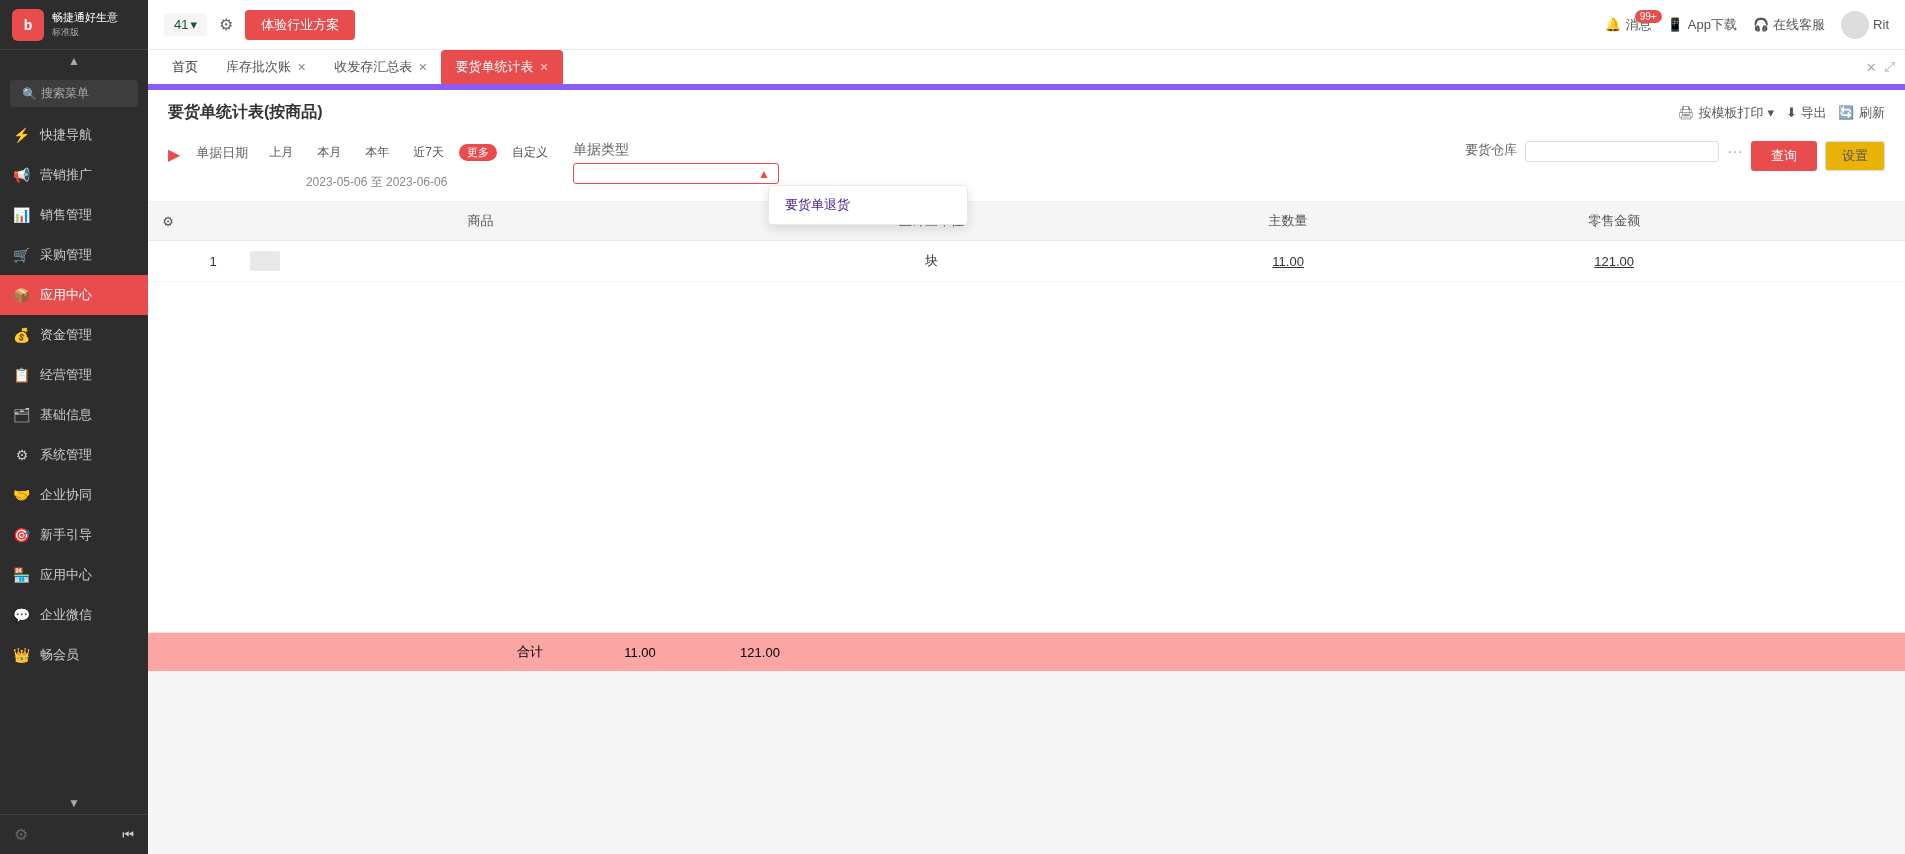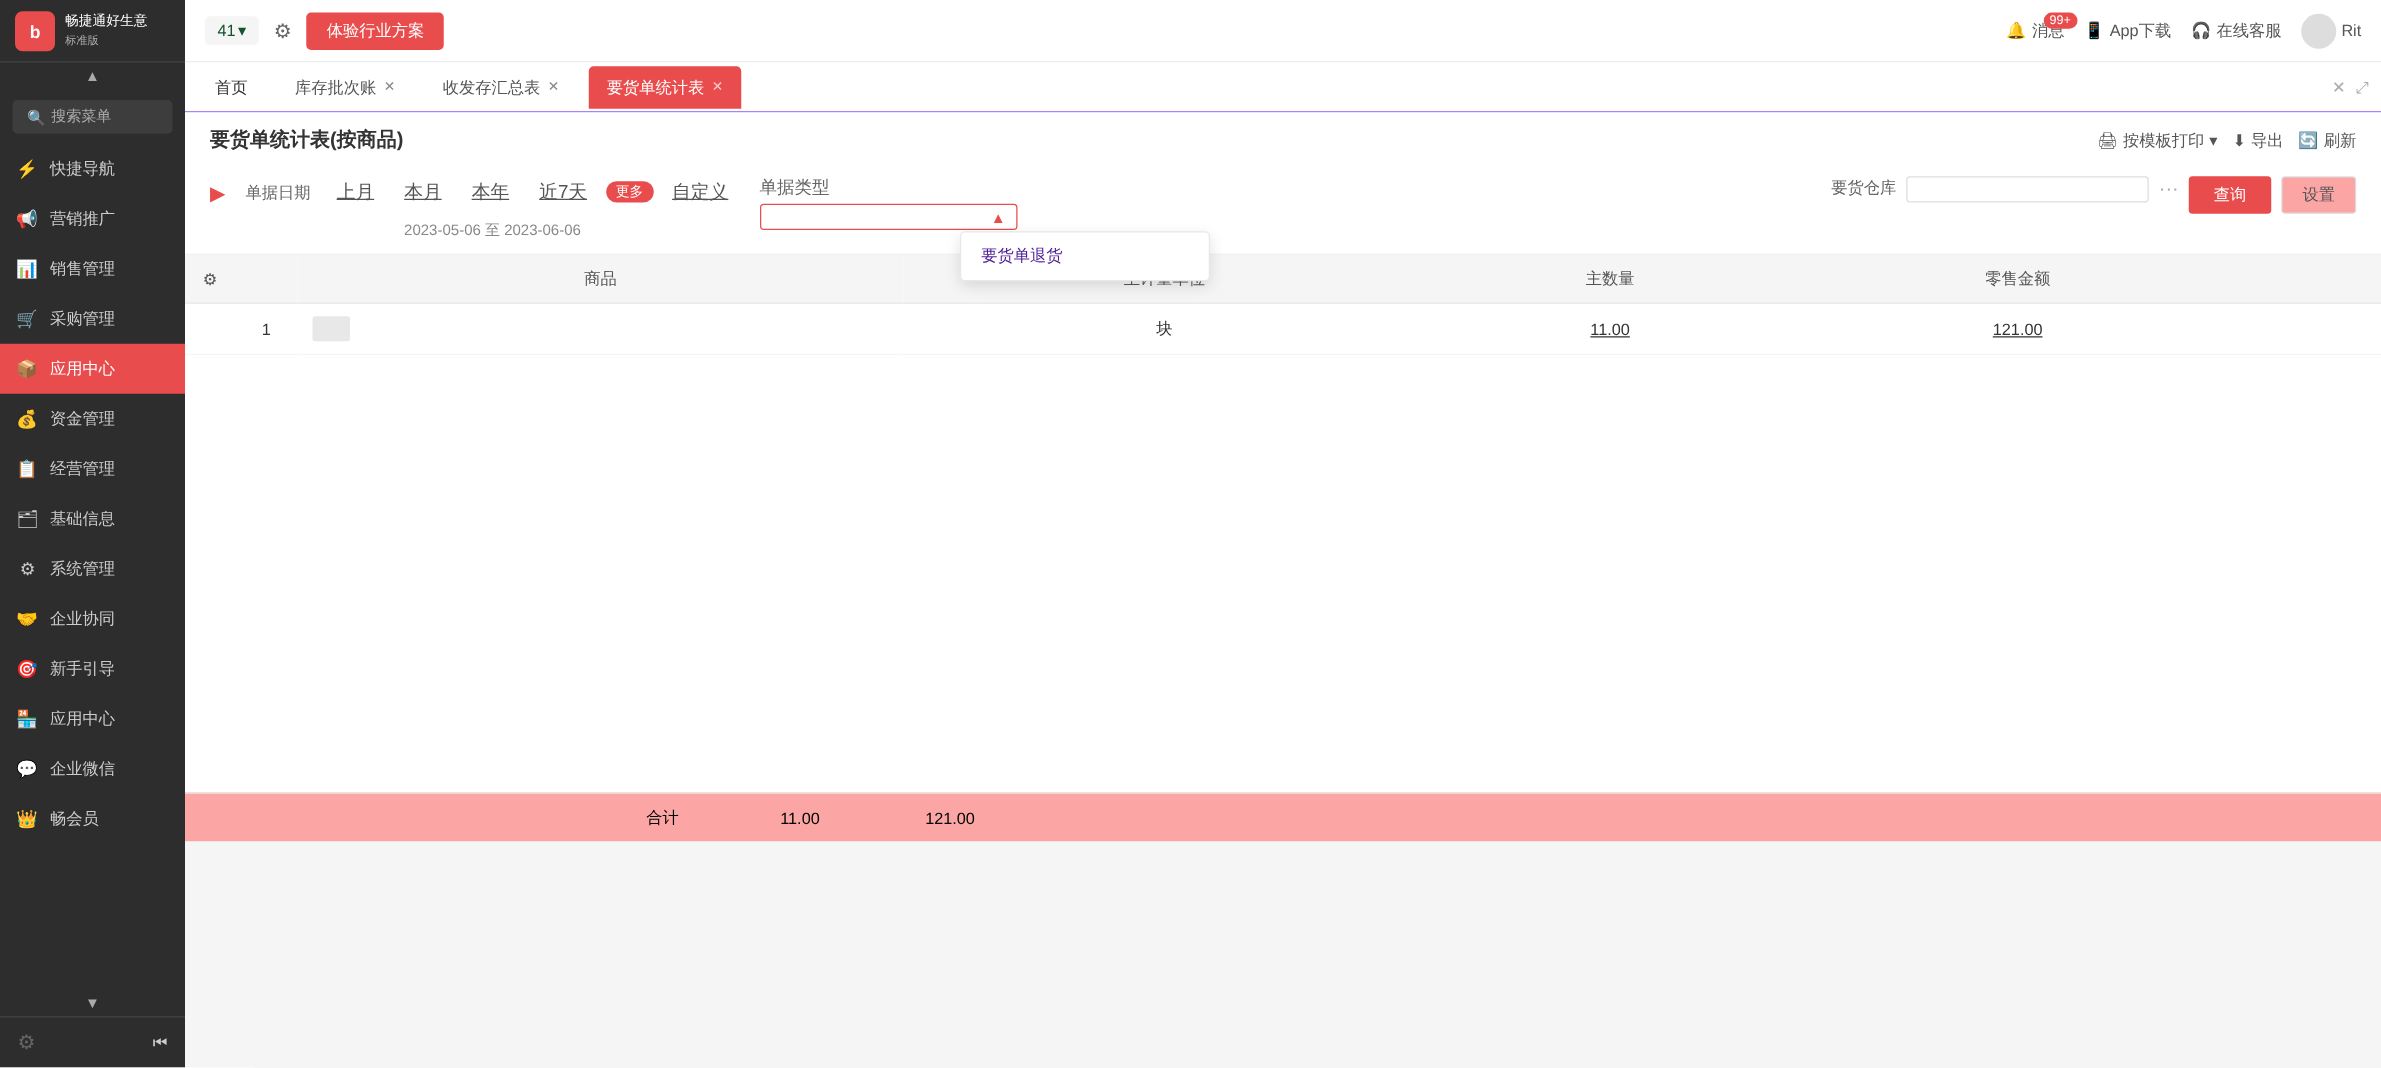--- a/index.html
+++ b/index.html
@@ -80,23 +80,23 @@
     }
     .header-right { display: flex; align-items: center; gap: 16px; font-size: 13px; color: #555; }
     .notif-badge { position: relative; cursor: pointer; display: flex; align-items: center; gap: 4px; }
     .badge { background: #e84c4c; color: white; border-radius: 10px; font-size: 10px; padding: 1px 5px; position: absolute; top: -6px; right: -10px; }
     .header-btn { cursor: pointer; display: flex; align-items: center; gap: 4px; }
     .avatar { width: 28px; height: 28px; background: #ddd; border-radius: 50%; display: flex; align-items: center; justify-content: center; font-size: 10px; color: #999; }
 
     
     .tabs-bar {
       background: #fff;
-      border-bottom: 1px solid #8b5cf6;
+      border-bottom: 6px solid #8b5cf6;
       display: flex; align-items: center; padding: 0 10px;
-      height: 40px; gap: 10px;
+      height: 40px; gap: 0;
     }
     .tab {
       padding: 8px 14px; cursor: pointer; font-size: 13px; color: #555;
       display: flex; align-items: center; gap: 6px; border-radius: 4px 4px 0 0;
       white-space: nowrap;
     }
     .tab.active { background: #e84c4c; color: white; }
     .tab .close-x { font-size: 11px; opacity: 0.7; cursor: pointer; }
     .tab.home { color: #333; }
     .tabs-actions { margin-left: auto; display: flex; align-items: center; gap: 8px; }
@@ -122,21 +122,21 @@
       padding: 10px 20px;
       display: flex; align-items: flex-start; gap: 16px;
       border-bottom: 1px solid #f0f0f0;
       position: relative;
     }
     .expand-btn { cursor: pointer; color: #e84c4c; font-size: 16px; margin-top: 4px; }
     .filter-group { display: flex; flex-direction: column; gap: 8px; align-items: center; }
     .filter-row { display: flex; align-items: center; gap: 12px; }
     .filter-label { color: #666; font-size: 13px; white-space: nowrap; }
     .date-shortcuts { display: flex; align-items: center; gap: 6px; }
-    .date-btn { padding: 2px 8px; border-radius: 3px; cursor: pointer; font-size: 15px; color: #555; border: 1px solid transparent; text-decoration: underline; }
+    .date-btn { padding: 2px 8px; border-radius: 3px; cursor: pointer; font-size: 12px; color: #555; border: 1px solid transparent; }
     .date-btn.custom { color: #555; }
     .date-more-btn {
       background: #e84c4c; color: white; border-radius: 10px;
       padding: 1px 8px; font-size: 11px; cursor: pointer;
     }
     .date-range { font-size: 12px; color: #888; margin-top: 2px; }
 
     .filter-type-group { display: flex; flex-direction: column; gap: 4px; }
     .filter-type-label { color: #666; font-size: 14px; }
     .filter-input-wrap {
@@ -174,21 +174,21 @@
       display: flex; align-items: center; padding: 2px 8px;
       min-width: 180px; background: white;
     }
     .more-btn { color: #aaa; cursor: pointer; font-size: 16px; margin-top: 2px; }
     .query-btn {
       background: #e84c4c; color: white; border: none;
       padding: 6px 20px; border-radius: 3px; cursor: pointer; font-size: 13px;
       margin-top: 0;
     }
     .settings-btn {
-      background: #fca5a5; color: #555; border: 1px solid #ddd;
+      background: #eab308; color: #555; border: 1px solid #ddd;
       padding: 5px 16px; border-radius: 3px; cursor: pointer; font-size: 13px;
     }
 
     
     .table-wrap { padding: 0 0; background: white; }
     table { width: 100%; border-collapse: collapse; }
     thead tr { background: #f5f5f5; }
     th {
       padding: 10px 12px;
       text-align: center;

